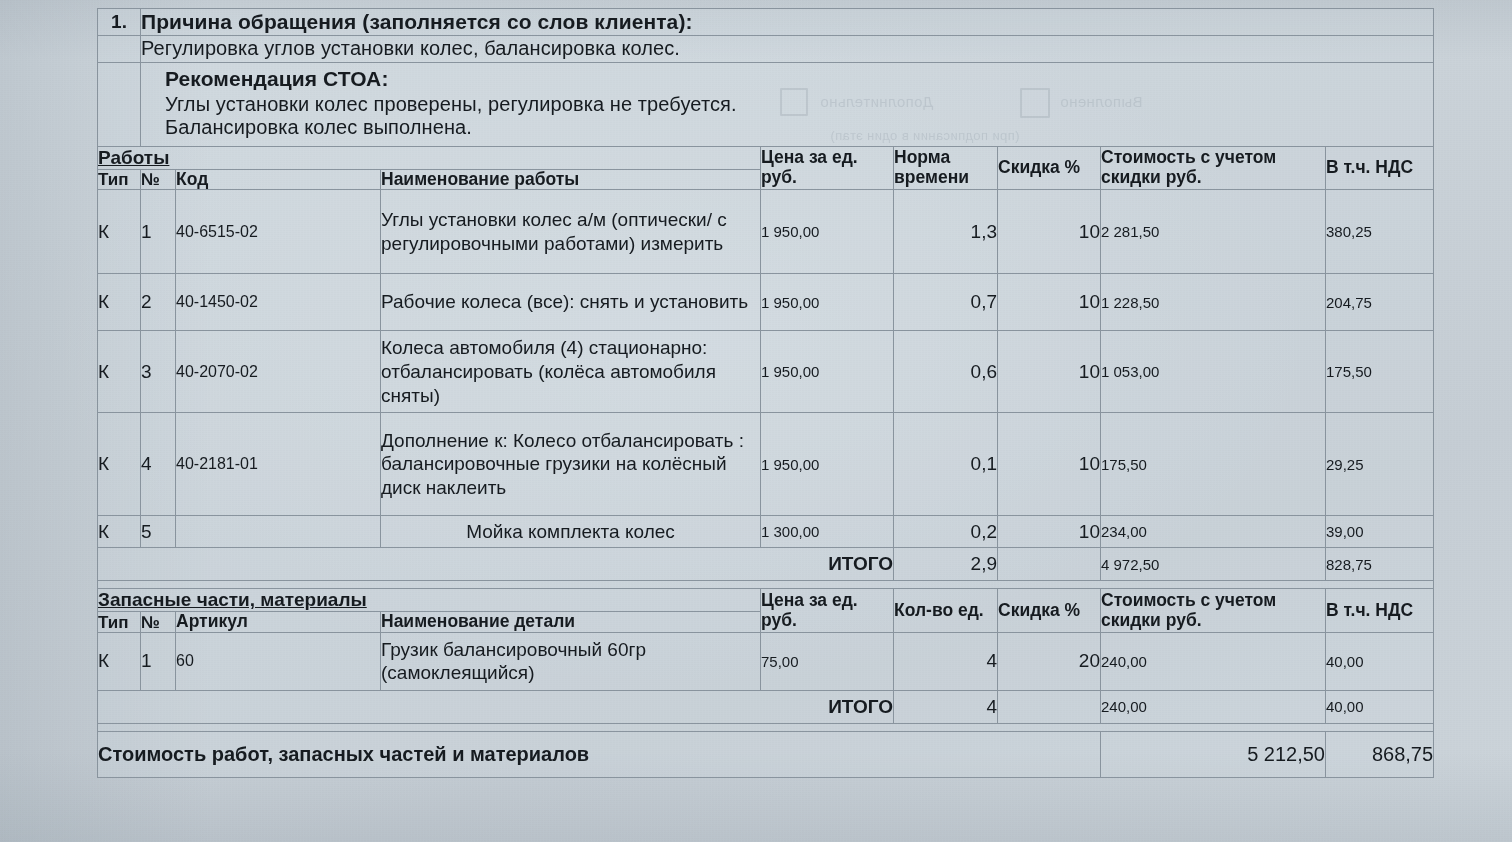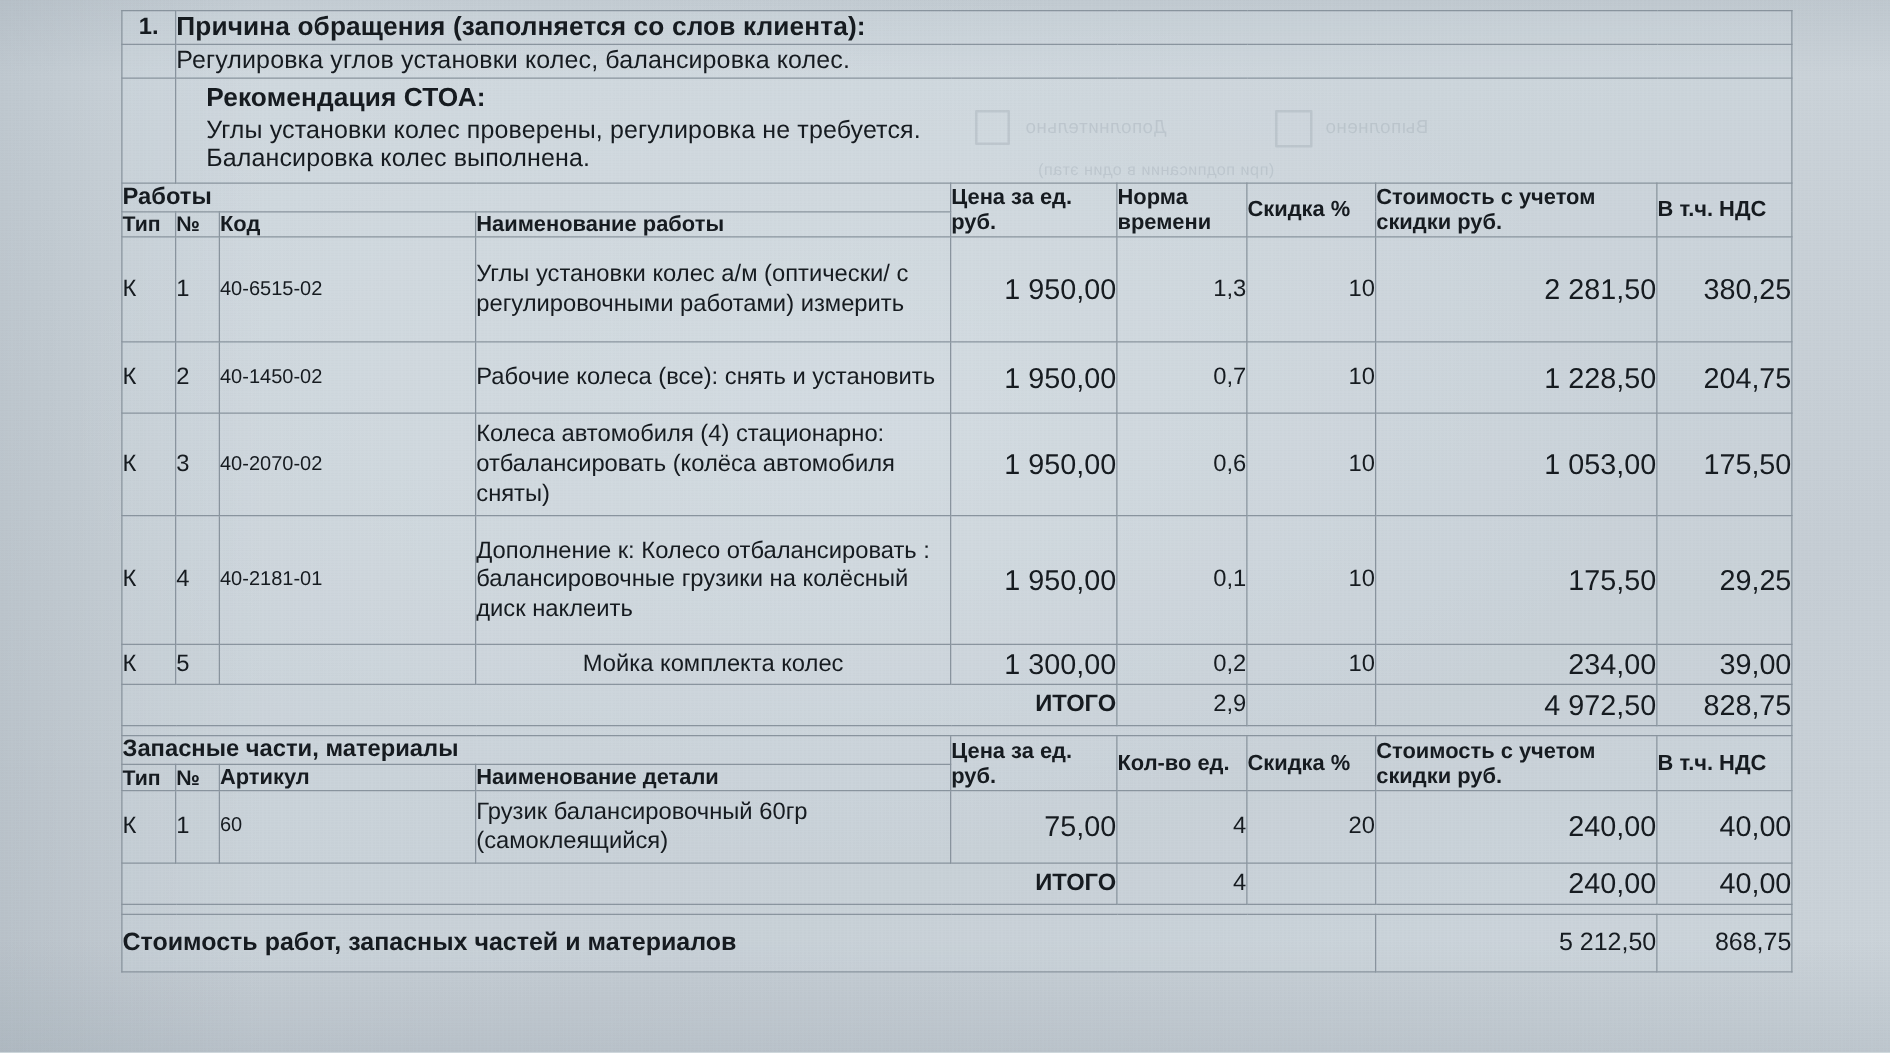--- a/index.html
+++ b/index.html
@@ -98,39 +98,40 @@
   .num-cell { text-align: center; font-weight: bold; font-size: 19px; }
   .hdr-bold { font-weight: bold; font-size: 21px; letter-spacing: .1px; }
   .body-txt { font-weight: normal; font-size: 20px; letter-spacing: .1px; }
 
   
   .section-banner {
     font-weight: bold;
     font-size: 19px;
     padding: 2px 8px 3px 8px;
     text-align: left;
+    text-decoration: underline;
   }
 
   
   .colhead {
     font-weight: bold;
     font-size: 17.5px;
     text-align: left;
     line-height: 1.12;
     padding: 4px 3px 5px 3px;
   }
   .colhead.tight { font-size: 17px; }
 
   
   .c-type  { text-align: left;  font-size: 19px; padding-left: 7px; }
   .c-num   { text-align: left;  font-size: 19px; padding-left: 8px; }
   .c-code  { text-align: left;  font-size: 16px; padding-left: 8px; }
   .c-name  { text-align: left;  font-size: 19px; line-height: 1.24; padding: 4px 6px 5px 8px; }
   .c-name.ctr { text-align: center; }
-  .c-money { text-align: right; font-size: 23px; padding-right: 10px; }
+  .c-money { font-size: 15px; padding-right: 10px; }
   .c-qty   { text-align: right; font-size: 19px; padding-right: 11px; }
 
   .total-label {
     text-align: right;
     font-weight: bold;
     font-size: 19px;
     padding-right: 10px;
   }
   .blank { background: rgba(210,218,224,0.30); }
 

